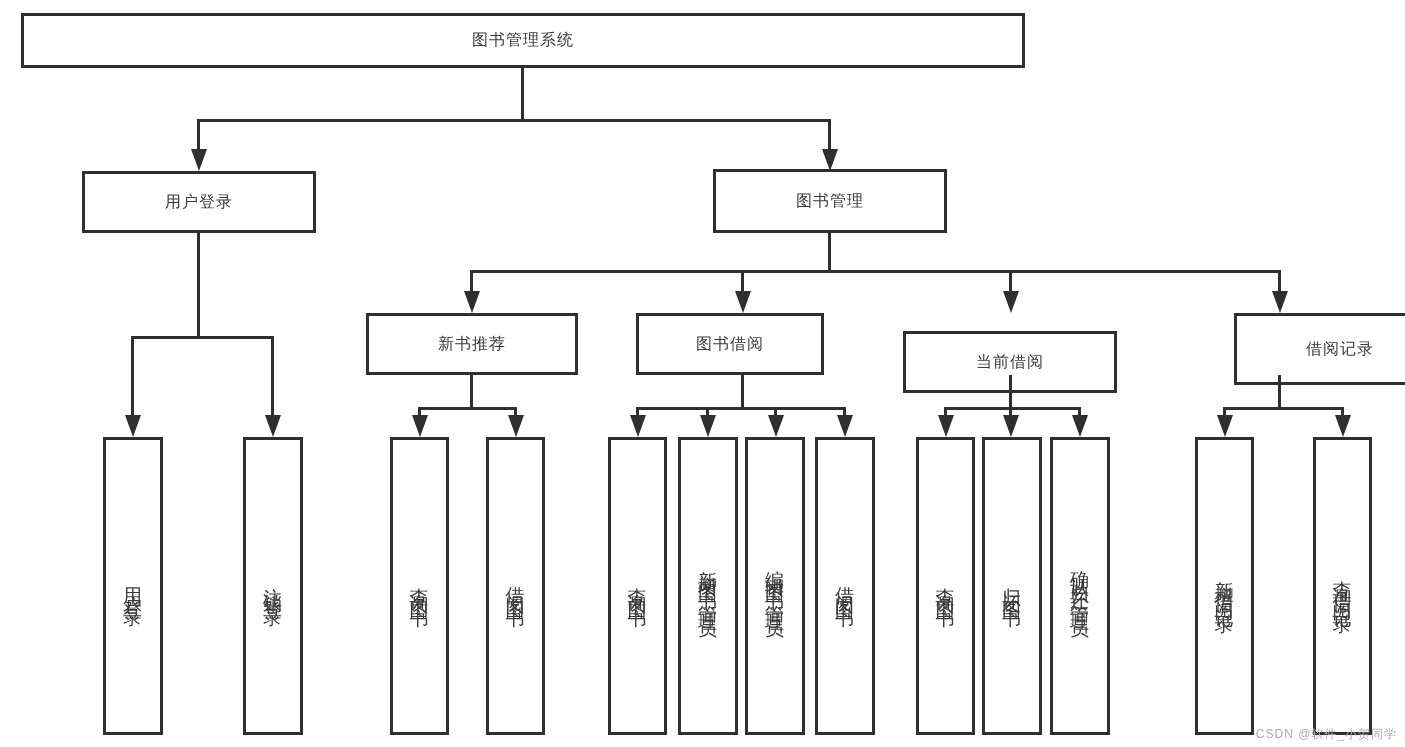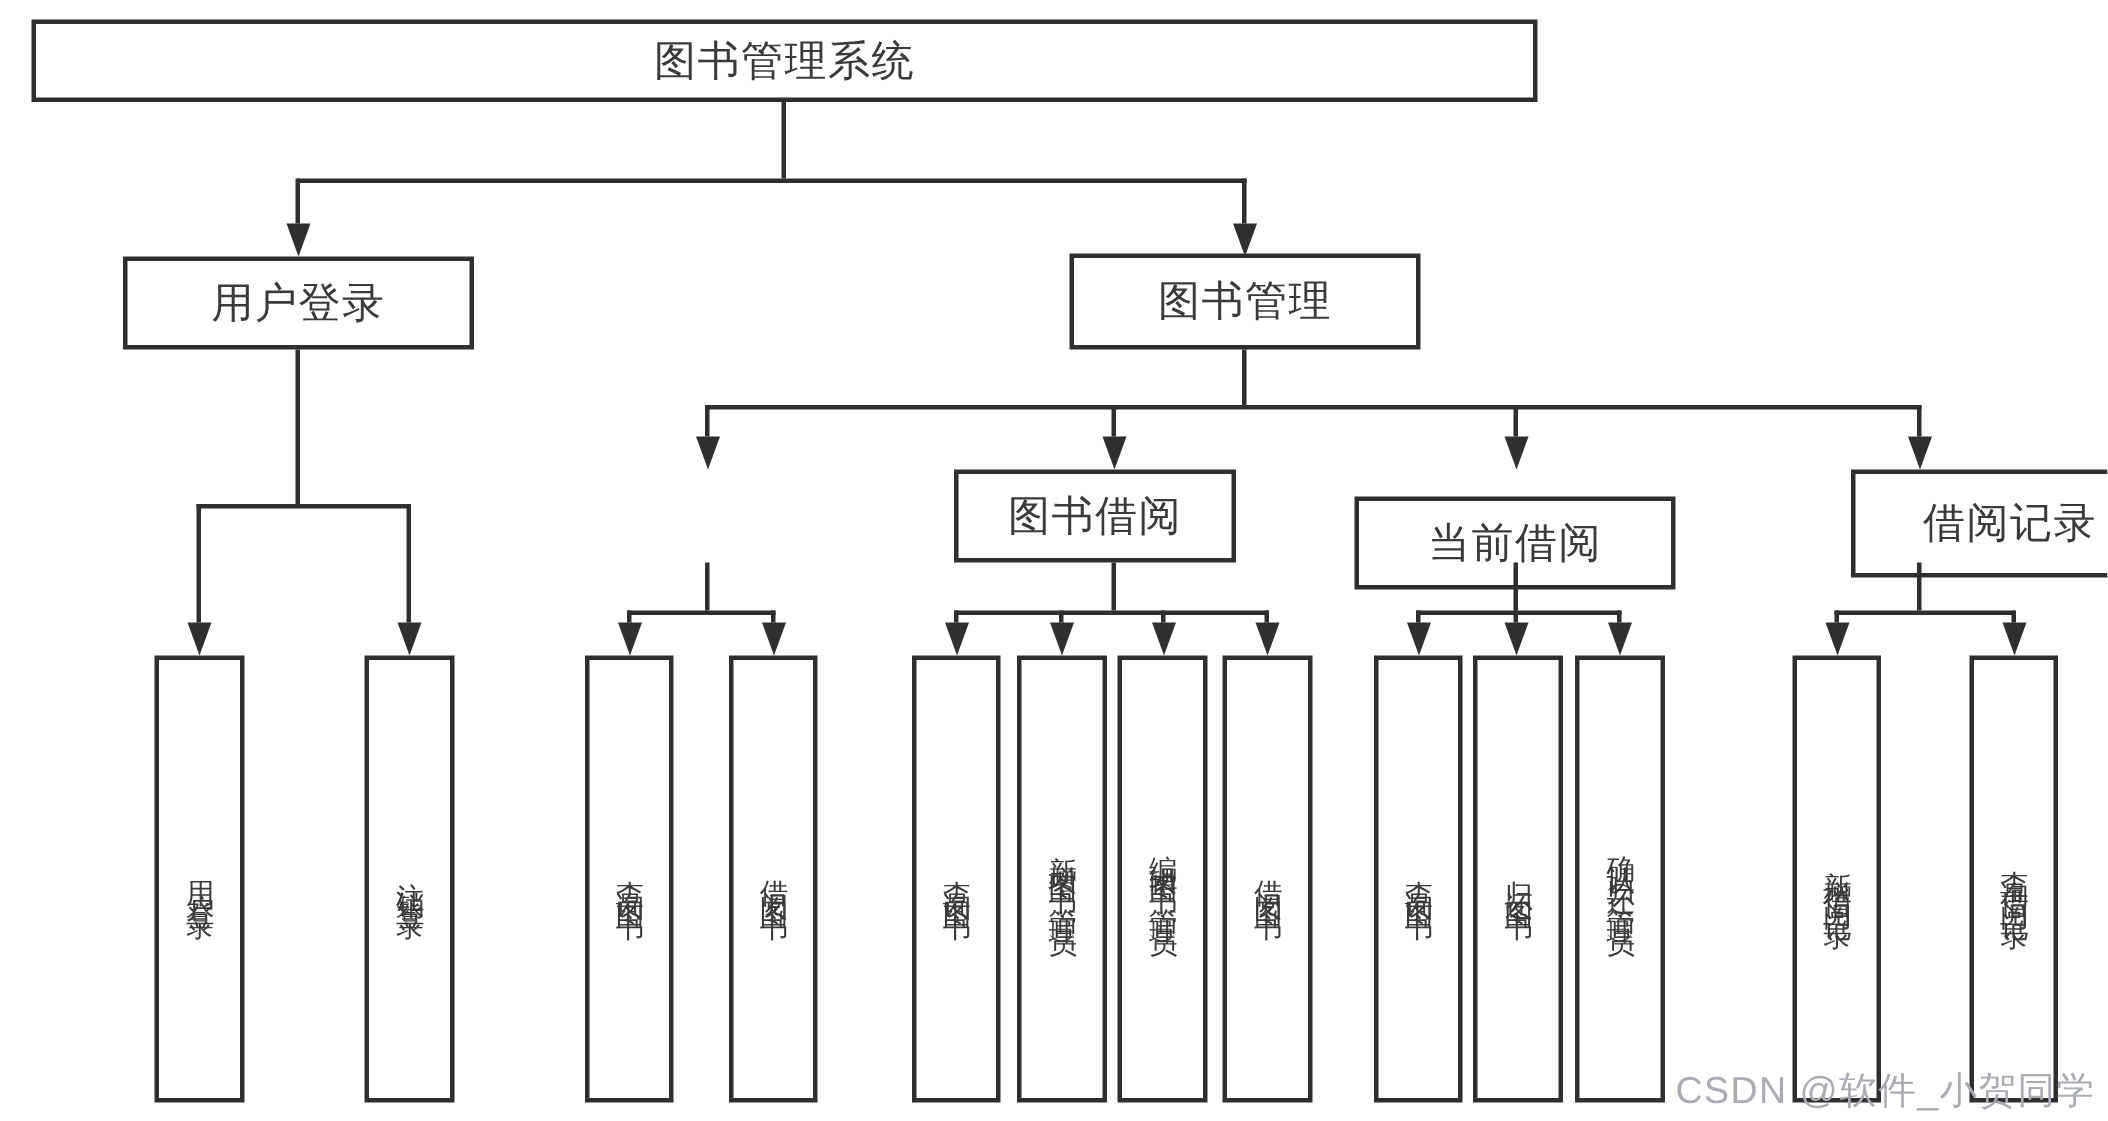--- a/index.html
+++ b/index.html
@@ -5,36 +5,36 @@
   html,body { margin:0; padding:0; background:#ffffff; }
   #canvas {
     position:relative; width:1405px; height:747px; background:#ffffff;
     font-family:"Liberation Sans","DejaVu Sans",sans-serif; color:#3a3a3a;
     overflow:hidden;
   }
   .box {
     position:absolute; box-sizing:border-box; background:#ffffff;
     border:3px solid #2f2f2f; display:flex; align-items:center; justify-content:center;
   }
-  .h-label { font-size:28px; letter-spacing:1px; white-space:nowrap; }
+  .h-label { font-size:16px; letter-spacing:1px; white-space:nowrap; }
   .v-label {
     writing-mode:vertical-rl; text-orientation:mixed;
     font-size:19px; letter-spacing:7px; line-height:1;
   }
   .vline { position:absolute; width:3px; background:#2f2f2f; }
   .hline { position:absolute; height:3px; background:#2f2f2f; }
   .drop  { position:absolute; width:3px; background:#2f2f2f; }
   .drop::after {
     content:""; position:absolute; top:100%; left:50%; transform:translateX(-50%);
     width:0; height:0;
     border-left:8px solid transparent; border-right:8px solid transparent;
     border-top:22px solid #2f2f2f;
   }
   .watermark {
-    position:absolute; right:8px; bottom:4px; font-size:25px;
+    position:absolute; right:8px; bottom:4px; font-size:12px;
     color:#a9adb3; letter-spacing:1px; z-index:5; white-space:nowrap;
   }
 </style>
 </head>
 <body>
 
 <div id="canvas">
 
   <div class="box" style="left:21px;top:13px;width:1004px;height:55px;">
     <span class="h-label">图书管理系统</span>
@@ -57,20 +57,23 @@
   <div class="drop" style="left:131px;top:336px;height:79px;"></div>
   <div class="drop" style="left:271px;top:336px;height:79px;"></div>
 
   <div class="vline" style="left:828px;top:233px;height:37px;"></div>
   <div class="hline" style="left:470px;top:270px;width:811px;"></div>
   <div class="drop" style="left:470px;top:270px;height:21px;"></div>
   <div class="drop" style="left:741px;top:270px;height:21px;"></div>
   <div class="drop" style="left:1009px;top:270px;height:21px;"></div>
   <div class="drop" style="left:1278px;top:270px;height:21px;"></div>
 
+  <div class="box" style="left:366px;top:313px;width:212px;height:62px;">
+    <span class="h-label">新书推荐</span>
+  </div>
   <div class="box" style="left:636px;top:313px;width:188px;height:62px;">
     <span class="h-label">图书借阅</span>
   </div>
   <div class="box" style="left:903px;top:313px;width:214px;height:62px;margin-top:18px;">
     <span class="h-label">当前借阅</span>
   </div>
   <div class="box" style="left:1234px;top:313px;width:212px;height:72px;">
     <span class="h-label">借阅记录</span>
   </div>
 

